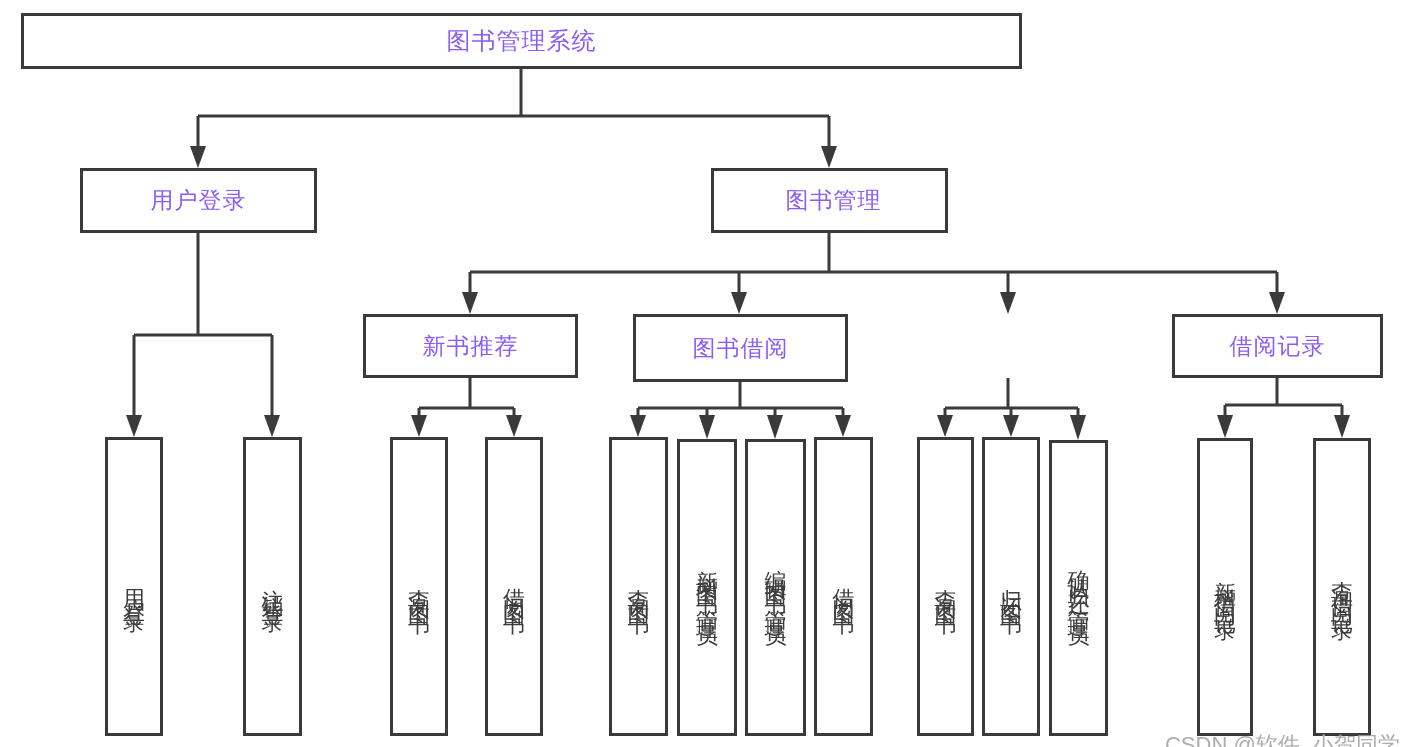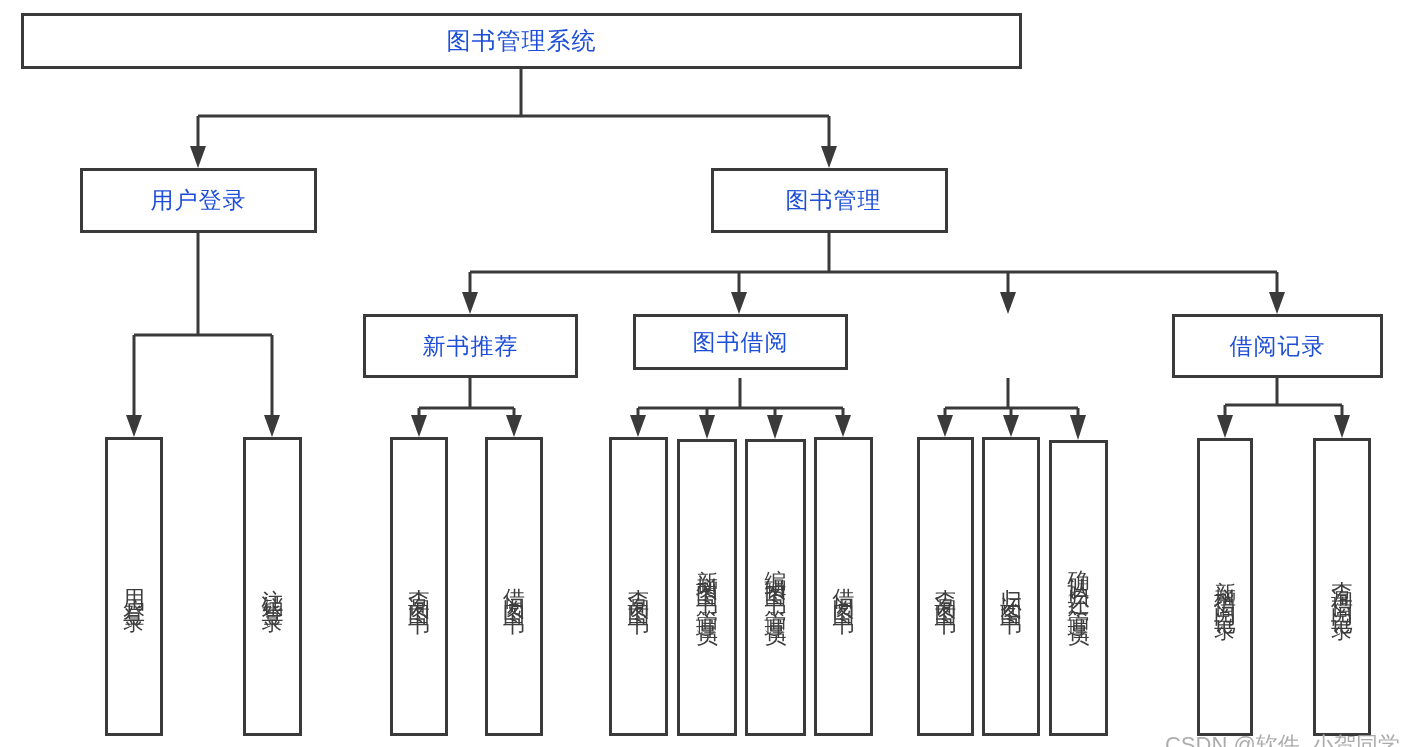--- a/index.html
+++ b/index.html
@@ -18,21 +18,21 @@
     border:3px solid #3a3a3a;
     background:#ffffff;
     display:flex;
     align-items:center;
     justify-content:center;
   }
   .hlabel{
     font-size:23px;
     letter-spacing:1px;
     white-space:nowrap;
-    color:#1d4ed8;
+    color:#8b5cf6;
   }
   .root-label{font-size:24px;}
   .vbox .vlabel{
     writing-mode:vertical-rl;
     text-orientation:mixed;
     font-size:22px;
     letter-spacing:8px;
     line-height:1;
     color:#3d3d3d;
     white-space:nowrap;
@@ -102,21 +102,21 @@
   <div class="box" style="left:80px;top:168px;width:237px;height:65px;">
     <span class="hlabel">用户登录</span>
   </div>
   <div class="box" style="left:711px;top:168px;width:237px;height:65px;padding-left:8px;">
     <span class="hlabel">图书管理</span>
   </div>
 
   <div class="box" style="left:363px;top:314px;width:215px;height:64px;">
     <span class="hlabel">新书推荐</span>
   </div>
-  <div class="box" style="left:633px;top:314px;width:215px;height:56px;">
+  <div class="box" style="left:633px;top:314px;width:215px;height:68px;">
     <span class="hlabel">图书借阅</span>
   </div>
   <div class="box" style="left:1172px;top:314px;width:211px;height:64px;">
     <span class="hlabel">借阅记录</span>
   </div>
 
   <div class="box vbox" style="left:105px;top:437px;width:58px;height:299px;">
     <span class="vlabel">用户登录</span>
   </div>
   <div class="box vbox" style="left:243px;top:437px;width:59px;height:299px;">

